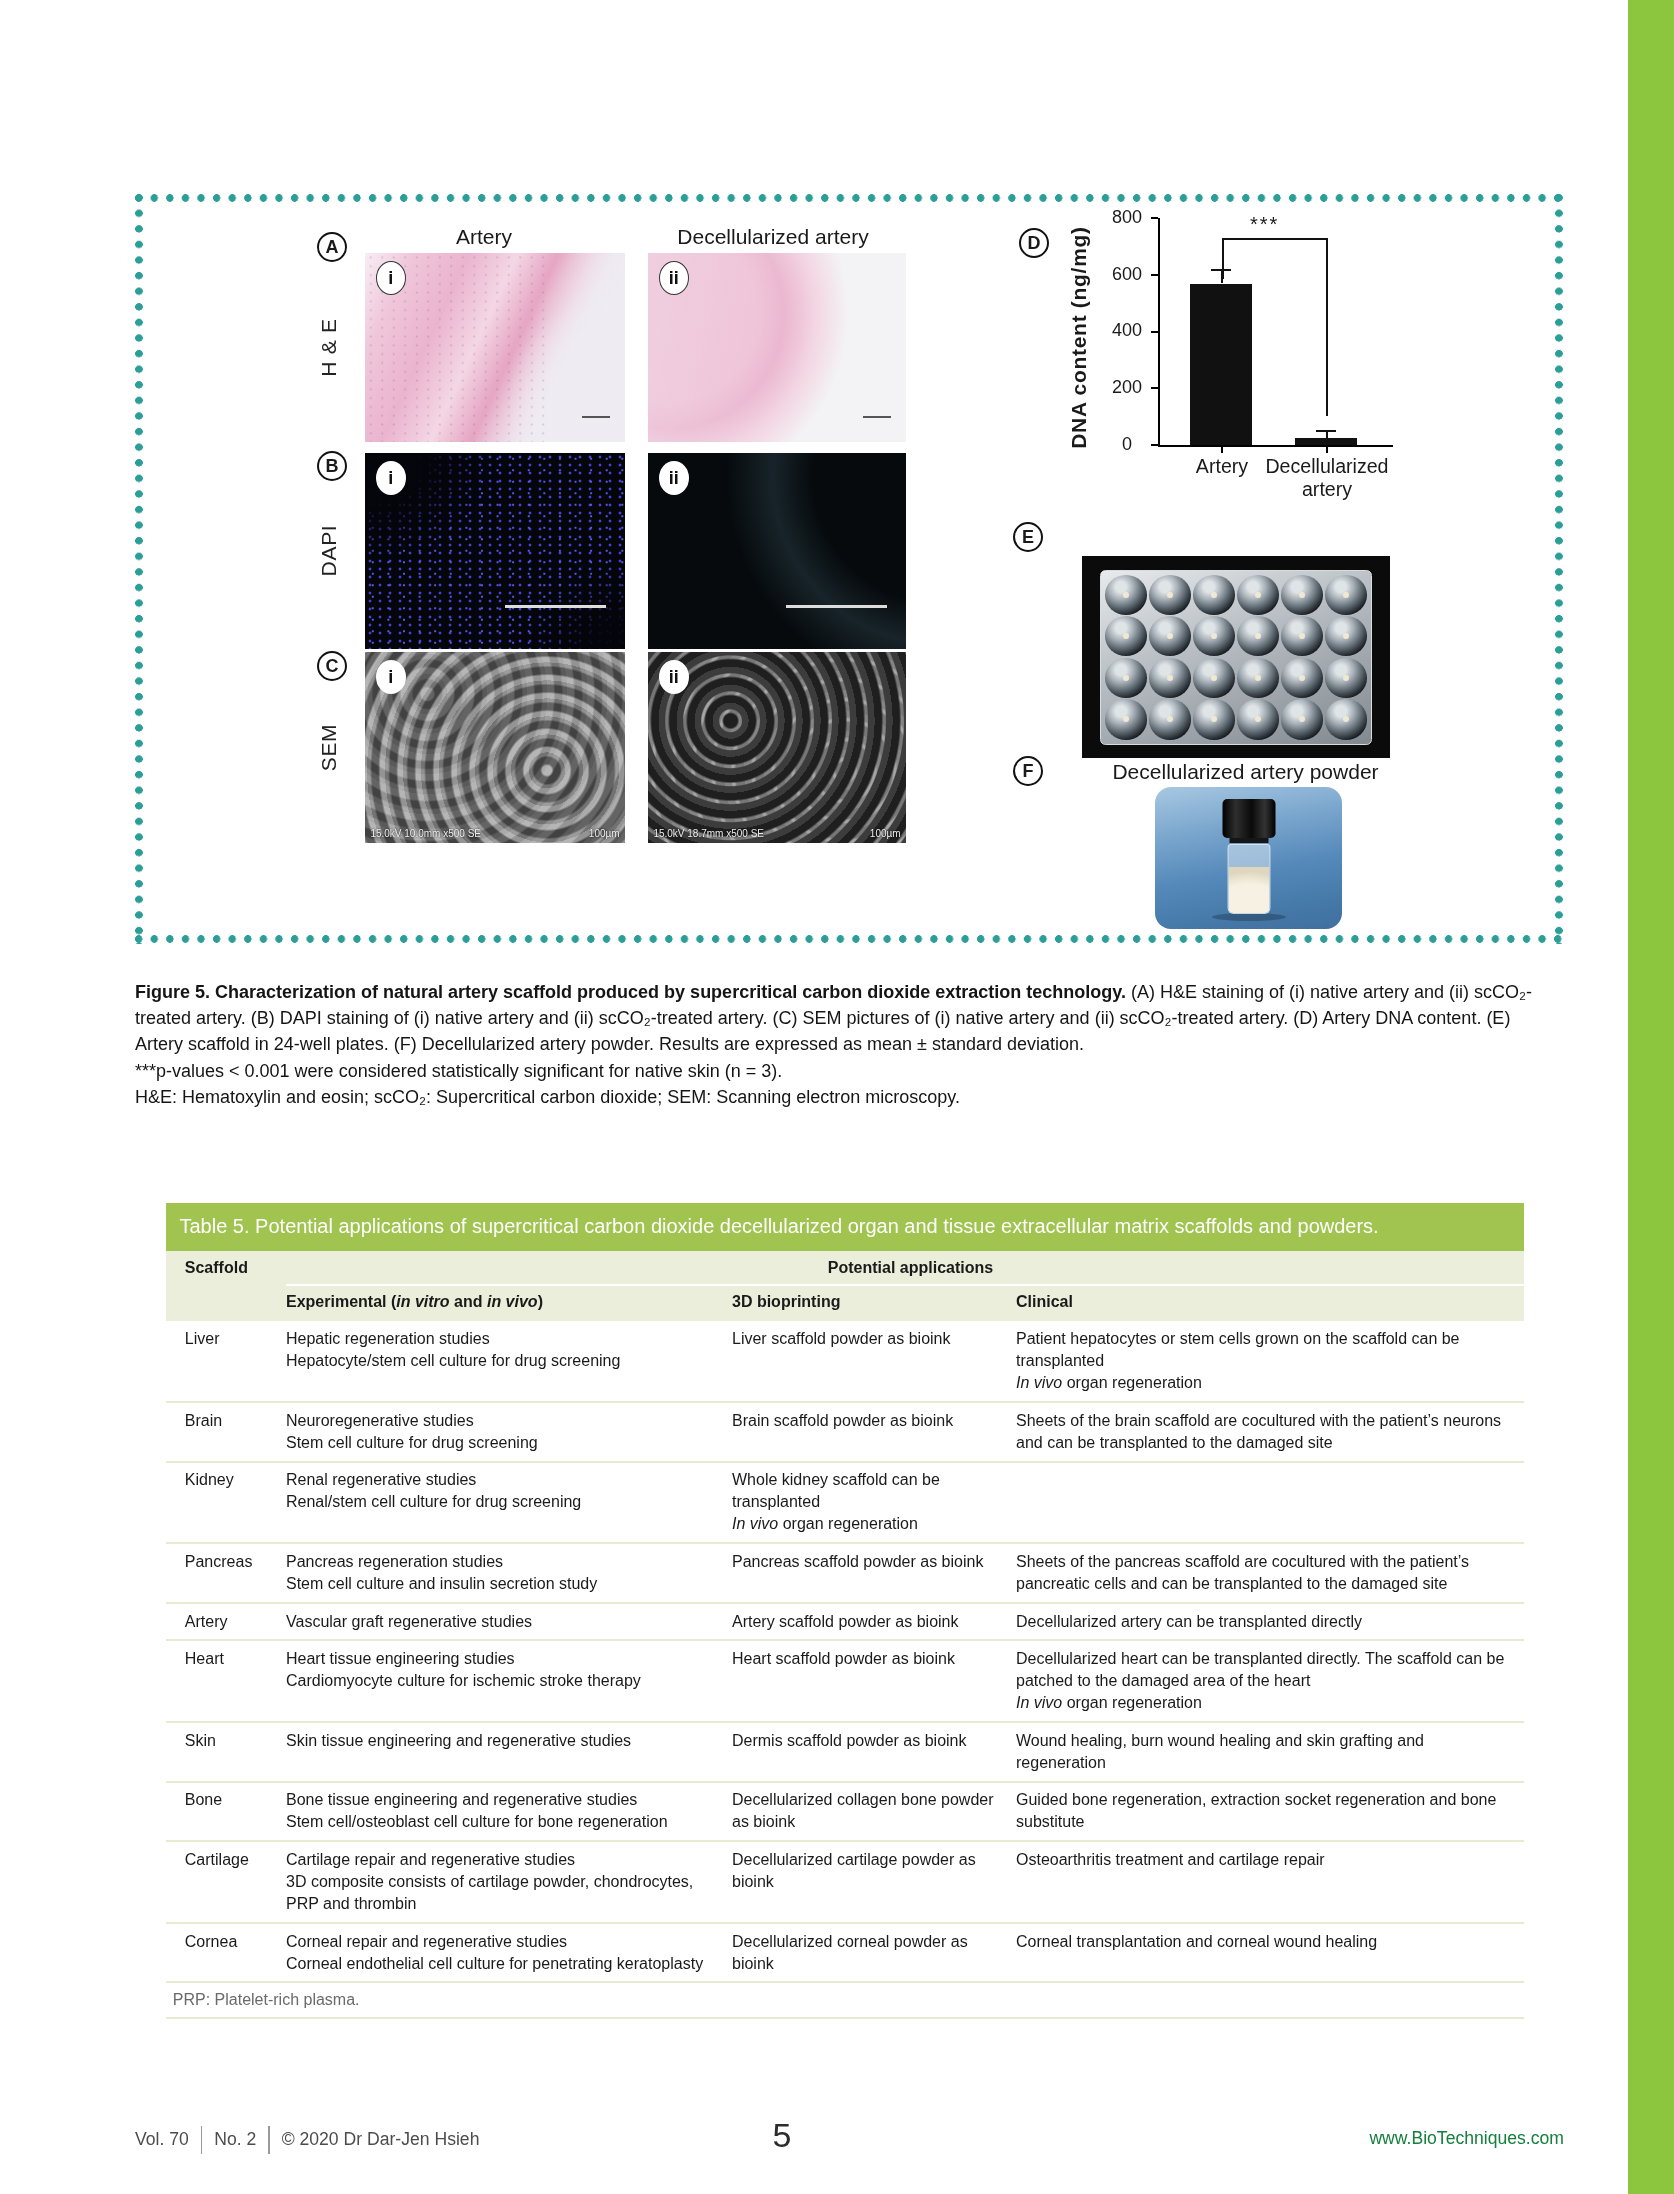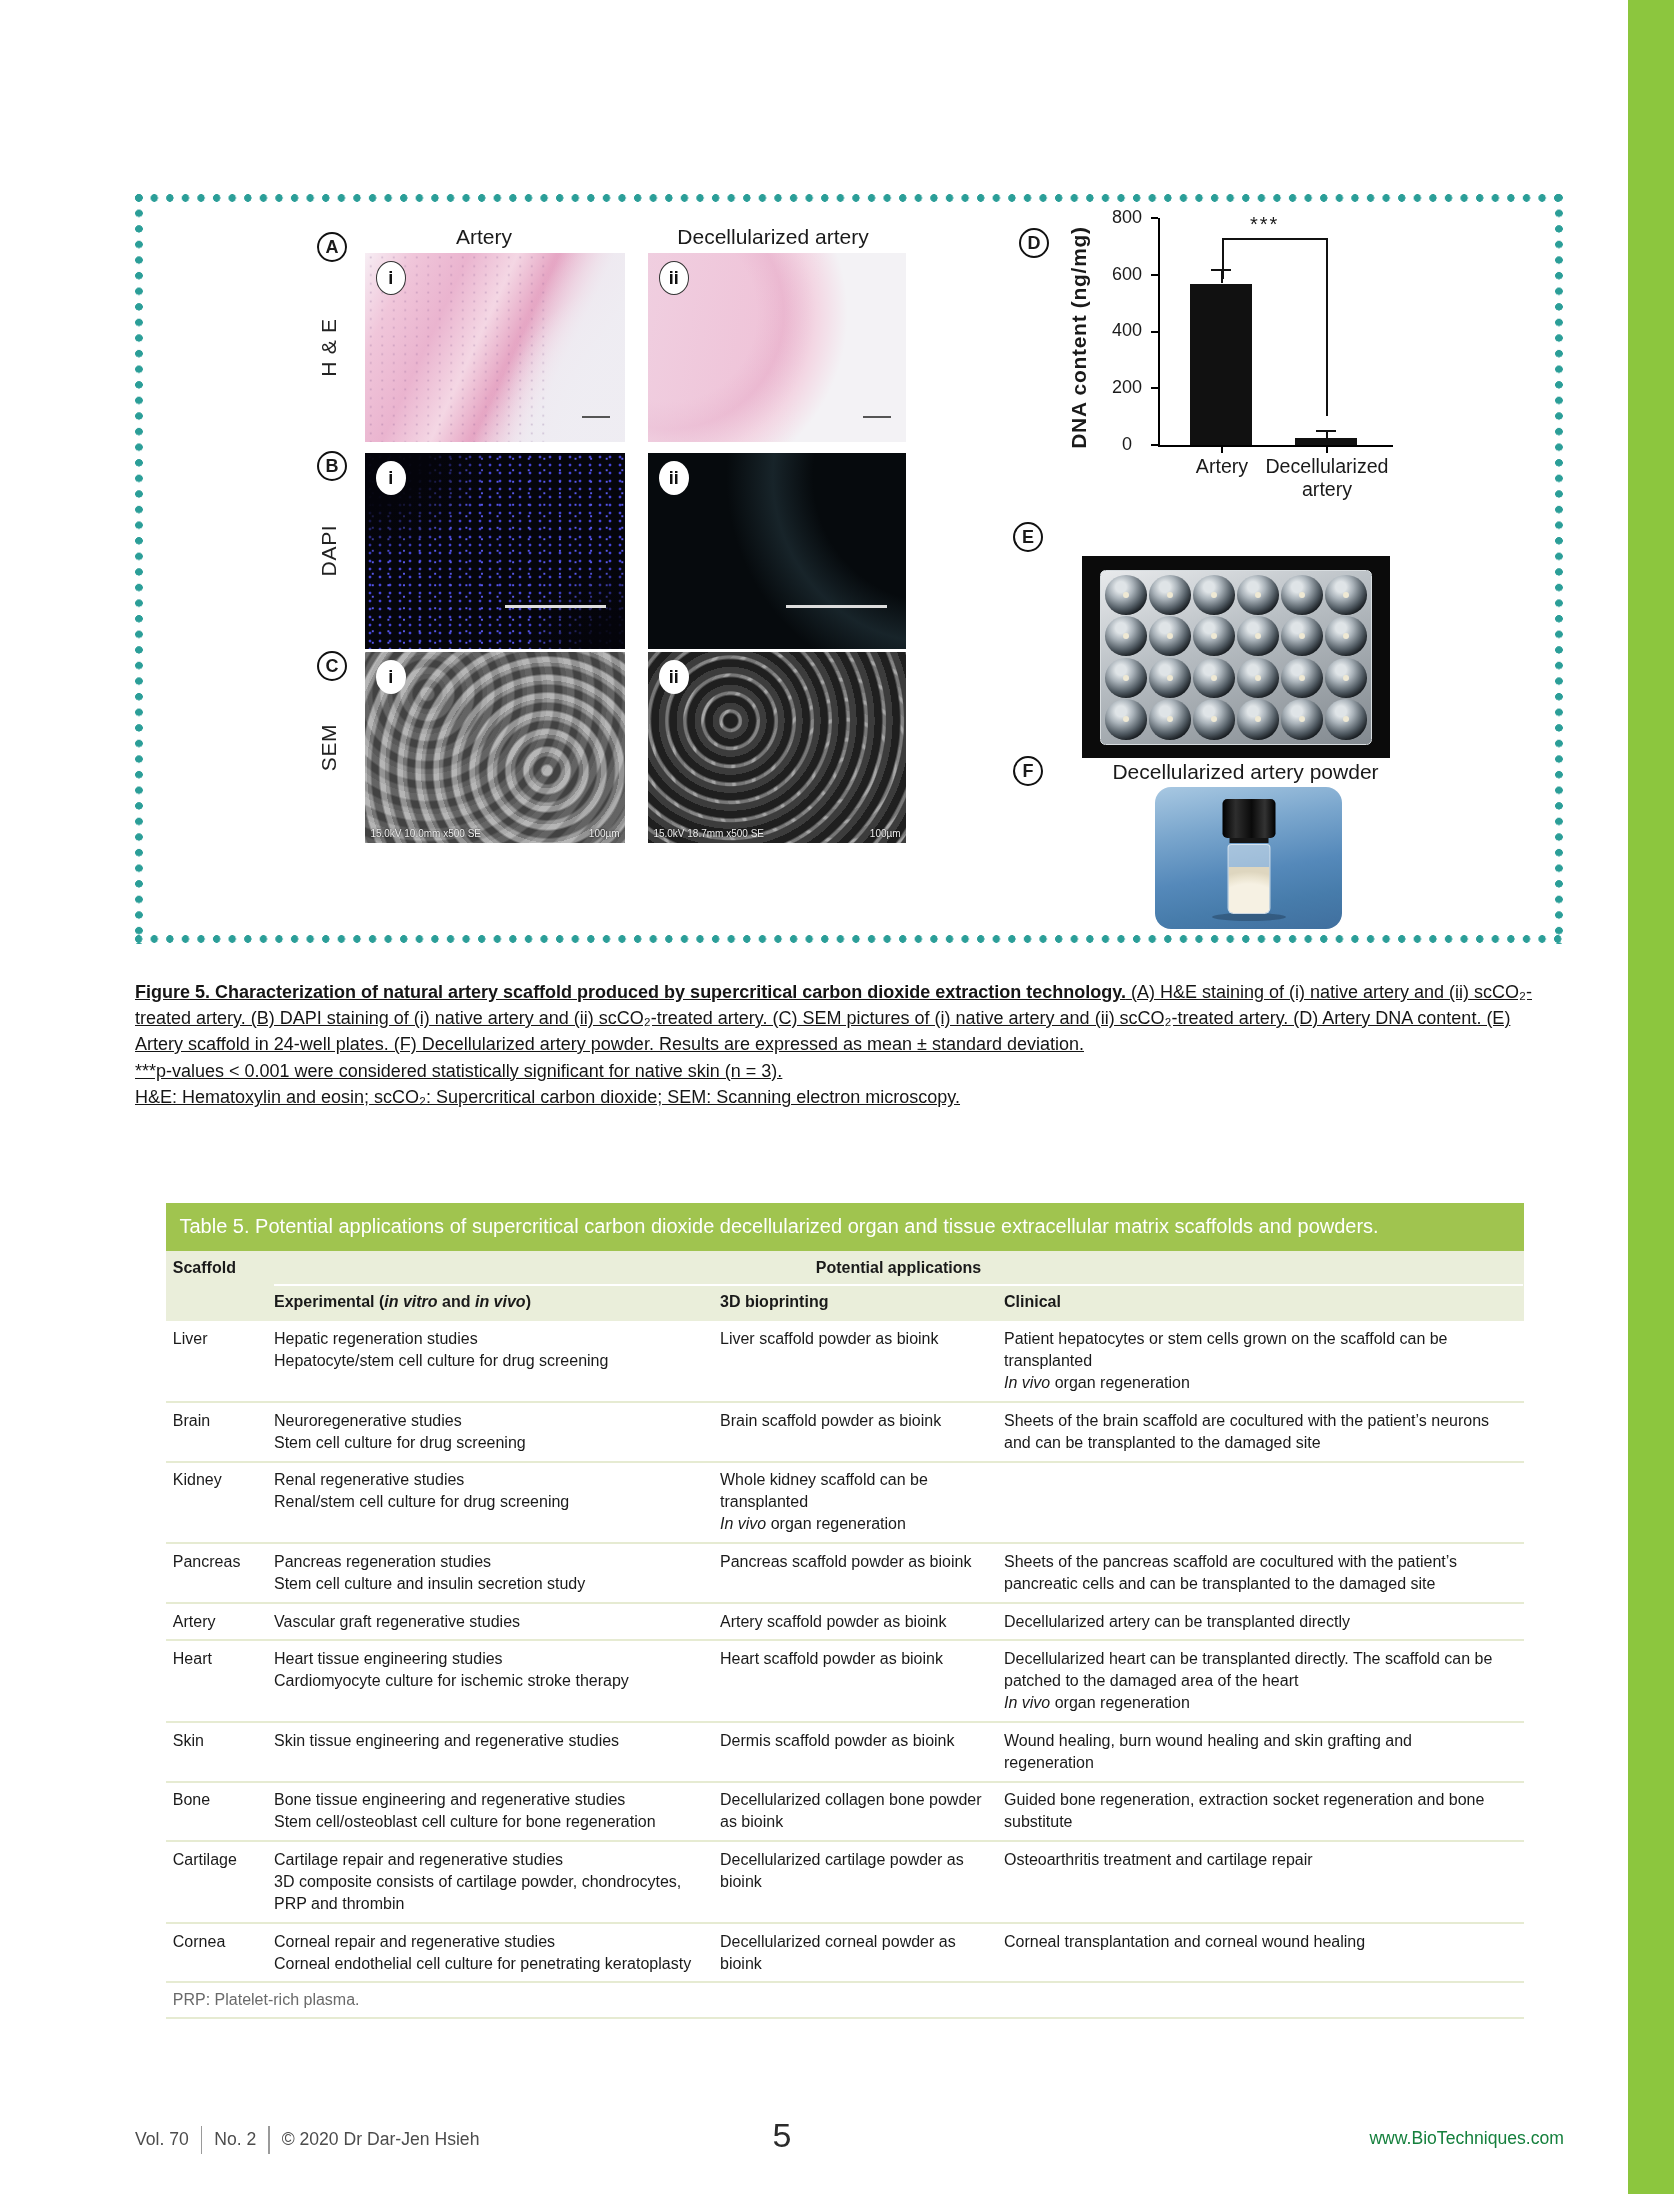--- a/index.html
+++ b/index.html
@@ -95,28 +95,28 @@
   .vial-body{position:absolute; left:50%; top:57px; transform:translateX(-50%); width:43px; height:70px;
     border-radius:4px 4px 6px 6px; background:rgba(228,238,245,.5); border:1.4px solid rgba(255,255,255,.55); overflow:hidden;}
   .vial-powder{position:absolute; left:0; bottom:0; width:100%; height:68%;
     background:radial-gradient(130% 90% at 50% 100%, #f6f1e3 0 70%, #e9e2cd 88%, #ded6bf 100%);}
   .vial-shadow{position:absolute; left:50%; top:126px; transform:translateX(-50%); width:74px; height:8px;
     border-radius:50%; background:rgba(20,40,60,.35);}
 
   
   .caption{position:absolute; left:135px; top:979px; width:1415px; font-size:18px; line-height:26px; color:#151515;}
   .caption .ttl{font-weight:bold;}
-  .caption p{margin:0;text-decoration:underline;}
+  .caption p{margin:0;}
   .caption .note{margin-top:0.7px;}
 
   
   .t1{position:absolute; left:166px; top:1203px; width:1358px; font-size:16px;}
   .t1-head{background:var(--tgreen); color:#fff; font-size:20px; line-height:30px; padding:8px 13.5px 9.5px;}
   .t1-sub{background:var(--cream); padding:0;}
-  .srow{display:grid; grid-template-columns:108px 446px 284px 519px;}
+  .srow{display:grid; grid-template-columns:108px 446px 284px 519px;padding-left:12px;}
   .srow .cell{padding:6.8px 20px 6.8px 0; line-height:22px;}
   .srow .c0{padding-left:6.8px;}
   .hd{font-weight:bold;}
   .potapps{grid-column:2 / 5; text-align:center; font-weight:bold; border-bottom:2.7px solid #fff; padding:8px 0 6.8px;}
   .subhead .cell{padding-top:5.4px; padding-bottom:8px; font-weight:bold;}
   .t1-body .srow{border-top:2.7px solid var(--sep); background:#fff;}
   .t1-body .srow:first-child{border-top:none;}
   .t1 .cell div{margin:0;}
   .t1-foot{border-top:2.7px solid var(--sep); border-bottom:2.7px solid var(--sep);
     color:#6a6a6a; padding:8px 0 8px 6.8px; background:#fff; font-size:16px;}

